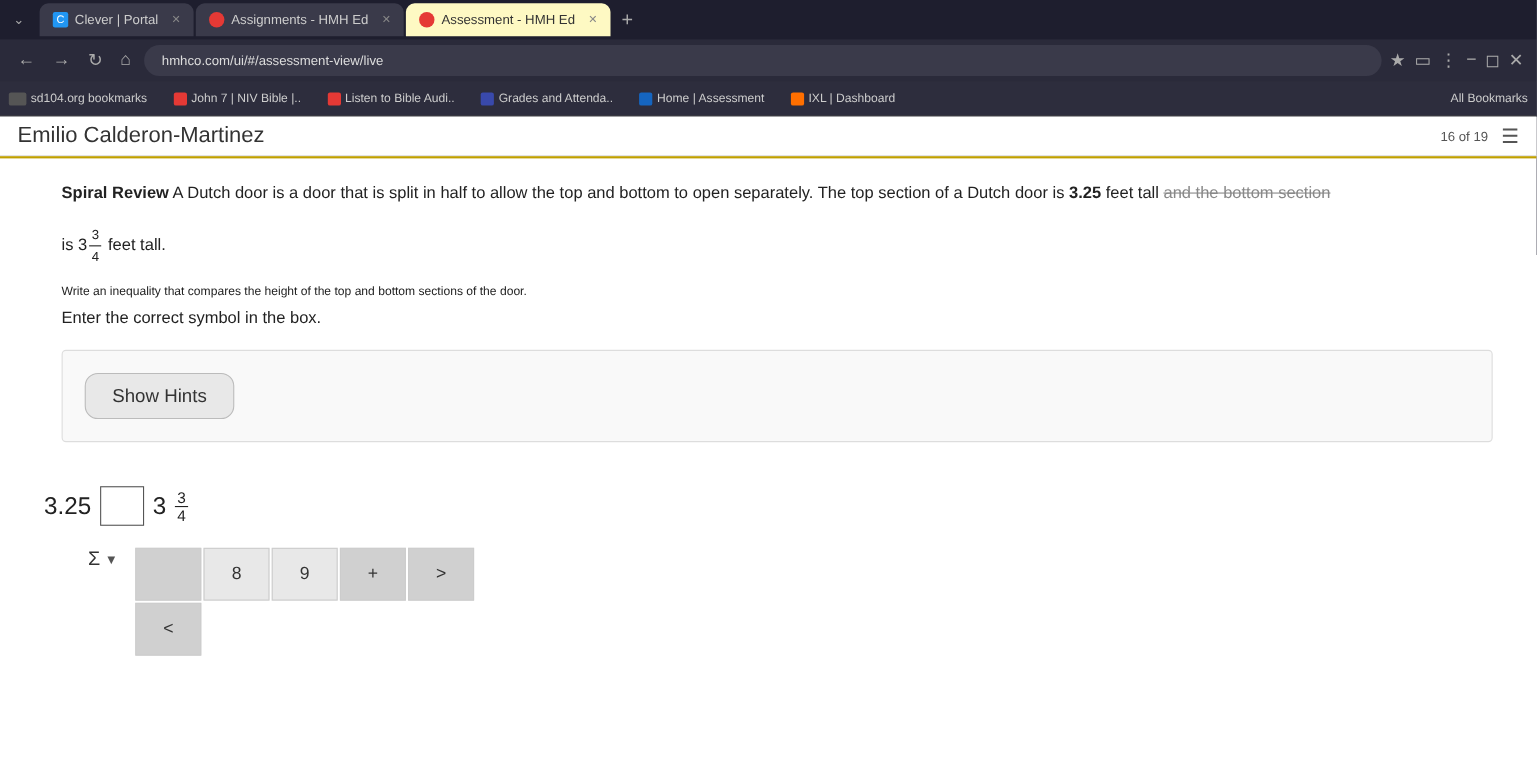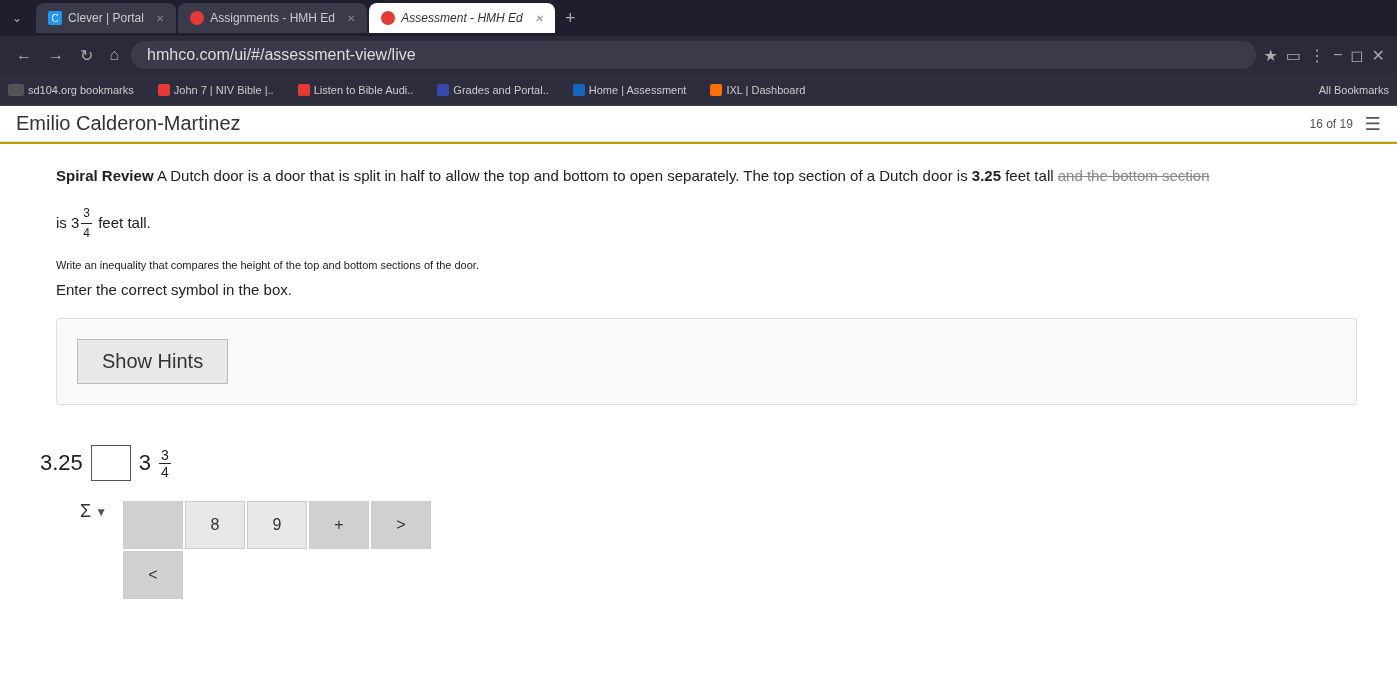--- a/index.html
+++ b/index.html
@@ -18,33 +18,33 @@
       gap: 2px;
     }
     .tab-bar-left { display: flex; align-items: center; gap: 4px; margin-right: 8px; }
     .tab-arrow { color: #aaa; font-size: 12px; cursor: pointer; padding: 2px 4px; }
     .tab {
       display: flex; align-items: center; gap: 6px;
       background: #3a3a4a; border-radius: 8px 8px 0 0;
       padding: 6px 12px; height: 30px; font-size: 12px; color: #ccc;
       position: relative; cursor: pointer; white-space: nowrap;
     }
-    .tab.active { background: #ffffff; color: #333; font-style: italic; }
+    .tab.active { background: #fef9c3; color: #333; }
     .tab-close { margin-left: 6px; color: #888; font-size: 10px; cursor: pointer; }
     .tab-new { color: #aaa; font-size: 18px; padding: 0 8px; cursor: pointer; }
 
     
     .address-bar {
       background: #2a2a3a; height: 38px;
       display: flex; align-items: center; padding: 0 12px; gap: 8px;
     }
     .nav-btn { color: #aaa; font-size: 16px; cursor: pointer; padding: 2px 4px; }
     .address-input {
       flex: 1; background: #3a3a4a; border: none; border-radius: 20px;
-      padding: 4px 16px; color: #ddd; font-size: 16px; height: 28px;
+      padding: 4px 16px; color: #ddd; font-size: 12px; height: 28px;
       outline: none;
     }
     .addr-icons { display: flex; gap: 8px; align-items: center; }
     .addr-icon { color: #aaa; font-size: 16px; cursor: pointer; }
 
     
     .bookmarks-bar {
       background: #2d2d3d; height: 32px;
       display: flex; align-items: center; padding: 0 8px; gap: 24px;
       border-bottom: 1px solid #444;
@@ -88,22 +88,22 @@
     .instruction-text2 { font-size: 15px; color: #222; margin-bottom: 20px; }
 
     
     .hint-section {
       border: 1px solid #ddd; border-radius: 4px;
       padding: 20px 20px; margin-bottom: 20px;
       background: #f9f9f9;
     }
     .show-hints-btn {
       border: 1px solid #bbb; background: #e8e8e8;
-      border-radius: 0; padding: 10px 24px;
-      font-size: 20px; color: #333; cursor: pointer;
+      border-radius: 12px; padding: 10px 24px;
+      font-size: 17px; color: #333; cursor: pointer;
       display: inline-block;
     }
 
     
     .answer-area { padding: 0 40px 20px 40px; }
     .inequality-row {
       display: flex; align-items: center; gap: 8px;
       font-size: 22px; color: #222; margin-bottom: 20px;
     }
     .answer-box {
@@ -189,21 +189,21 @@
     <div class="bm-item">
       <span class="bm-icon" style="background:#e53935;"></span>
       <span>John 7 | NIV Bible |..</span>
     </div>
     <div class="bm-item">
       <span class="bm-icon" style="background:#e53935;"></span>
       <span>Listen to Bible Audi..</span>
     </div>
     <div class="bm-item">
       <span class="bm-icon" style="background:#3949ab;"></span>
-      <span>Grades and Portal..</span>
+      <span>Grades and Attenda..</span>
     </div>
     <div class="bm-item">
       <span class="bm-icon" style="background:#1565c0;"></span>
       <span>Home | Assessment</span>
     </div>
     <div class="bm-item">
       <span class="bm-icon" style="background:#ff6f00;"></span>
       <span>IXL | Dashboard</span>
     </div>
     <div class="bm-all">All Bookmarks</div>

